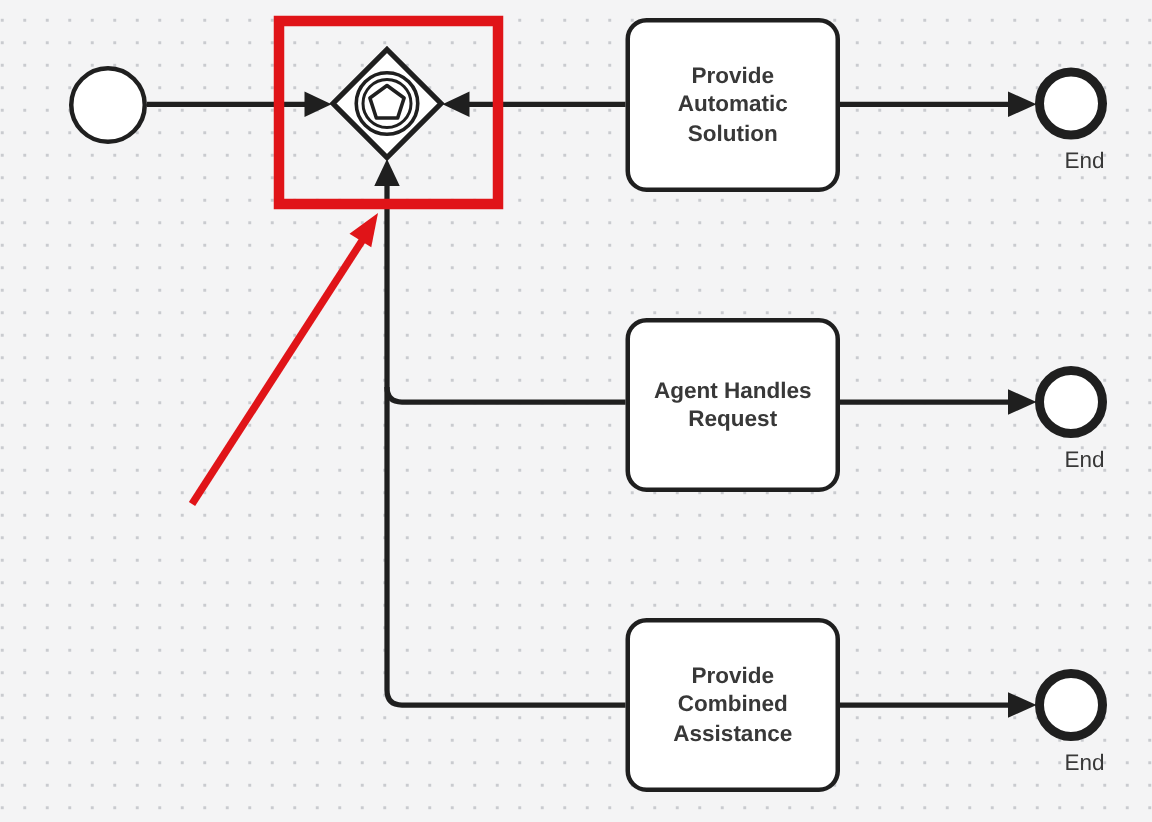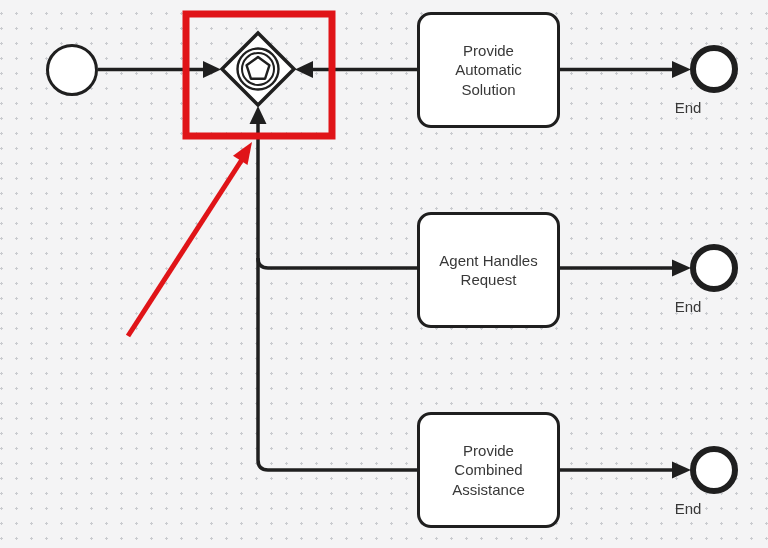--- a/index.html
+++ b/index.html
@@ -22,29 +22,29 @@
   }
   .event-end{
     width:48px;height:48px;left:690px;
     border:6px solid #1f1f1f;border-radius:50%;
   }
   .end-1{top:45px}.end-2{top:244px}.end-3{top:446px}
   .task{
     left:417px;width:143px;height:116px;
     border:3.5px solid #1f1f1f;border-radius:14px;
     display:flex;align-items:center;justify-content:center;
-    text-align:center;font-size:15px;line-height:1.27;
+    text-align:center;font-size:15px;line-height:1.27;font-weight:bold;
   }
   .task-1{top:12px}.task-2{top:212px}.task-3{top:412px}
   .task .lbl{width:106px;}
   .node-label{
     position:absolute;text-align:center;font-size:15px;line-height:1.22;
   }
   .start-label{left:2px;top:102px;width:142px;}
-  .end-label{left:650px;width:76px;}
+  .end-label{left:685px;width:76px;}
   .end-label-1{top:99px}.end-label-2{top:298px}.end-label-3{top:500px}
 </style>
 </head>
 <body>
 
 <div id="canvas">
 
   <svg class="layer">
 
     <path d="M98 69.5 H206" stroke="#1f1f1f" stroke-width="3.5" fill="none"></path>

